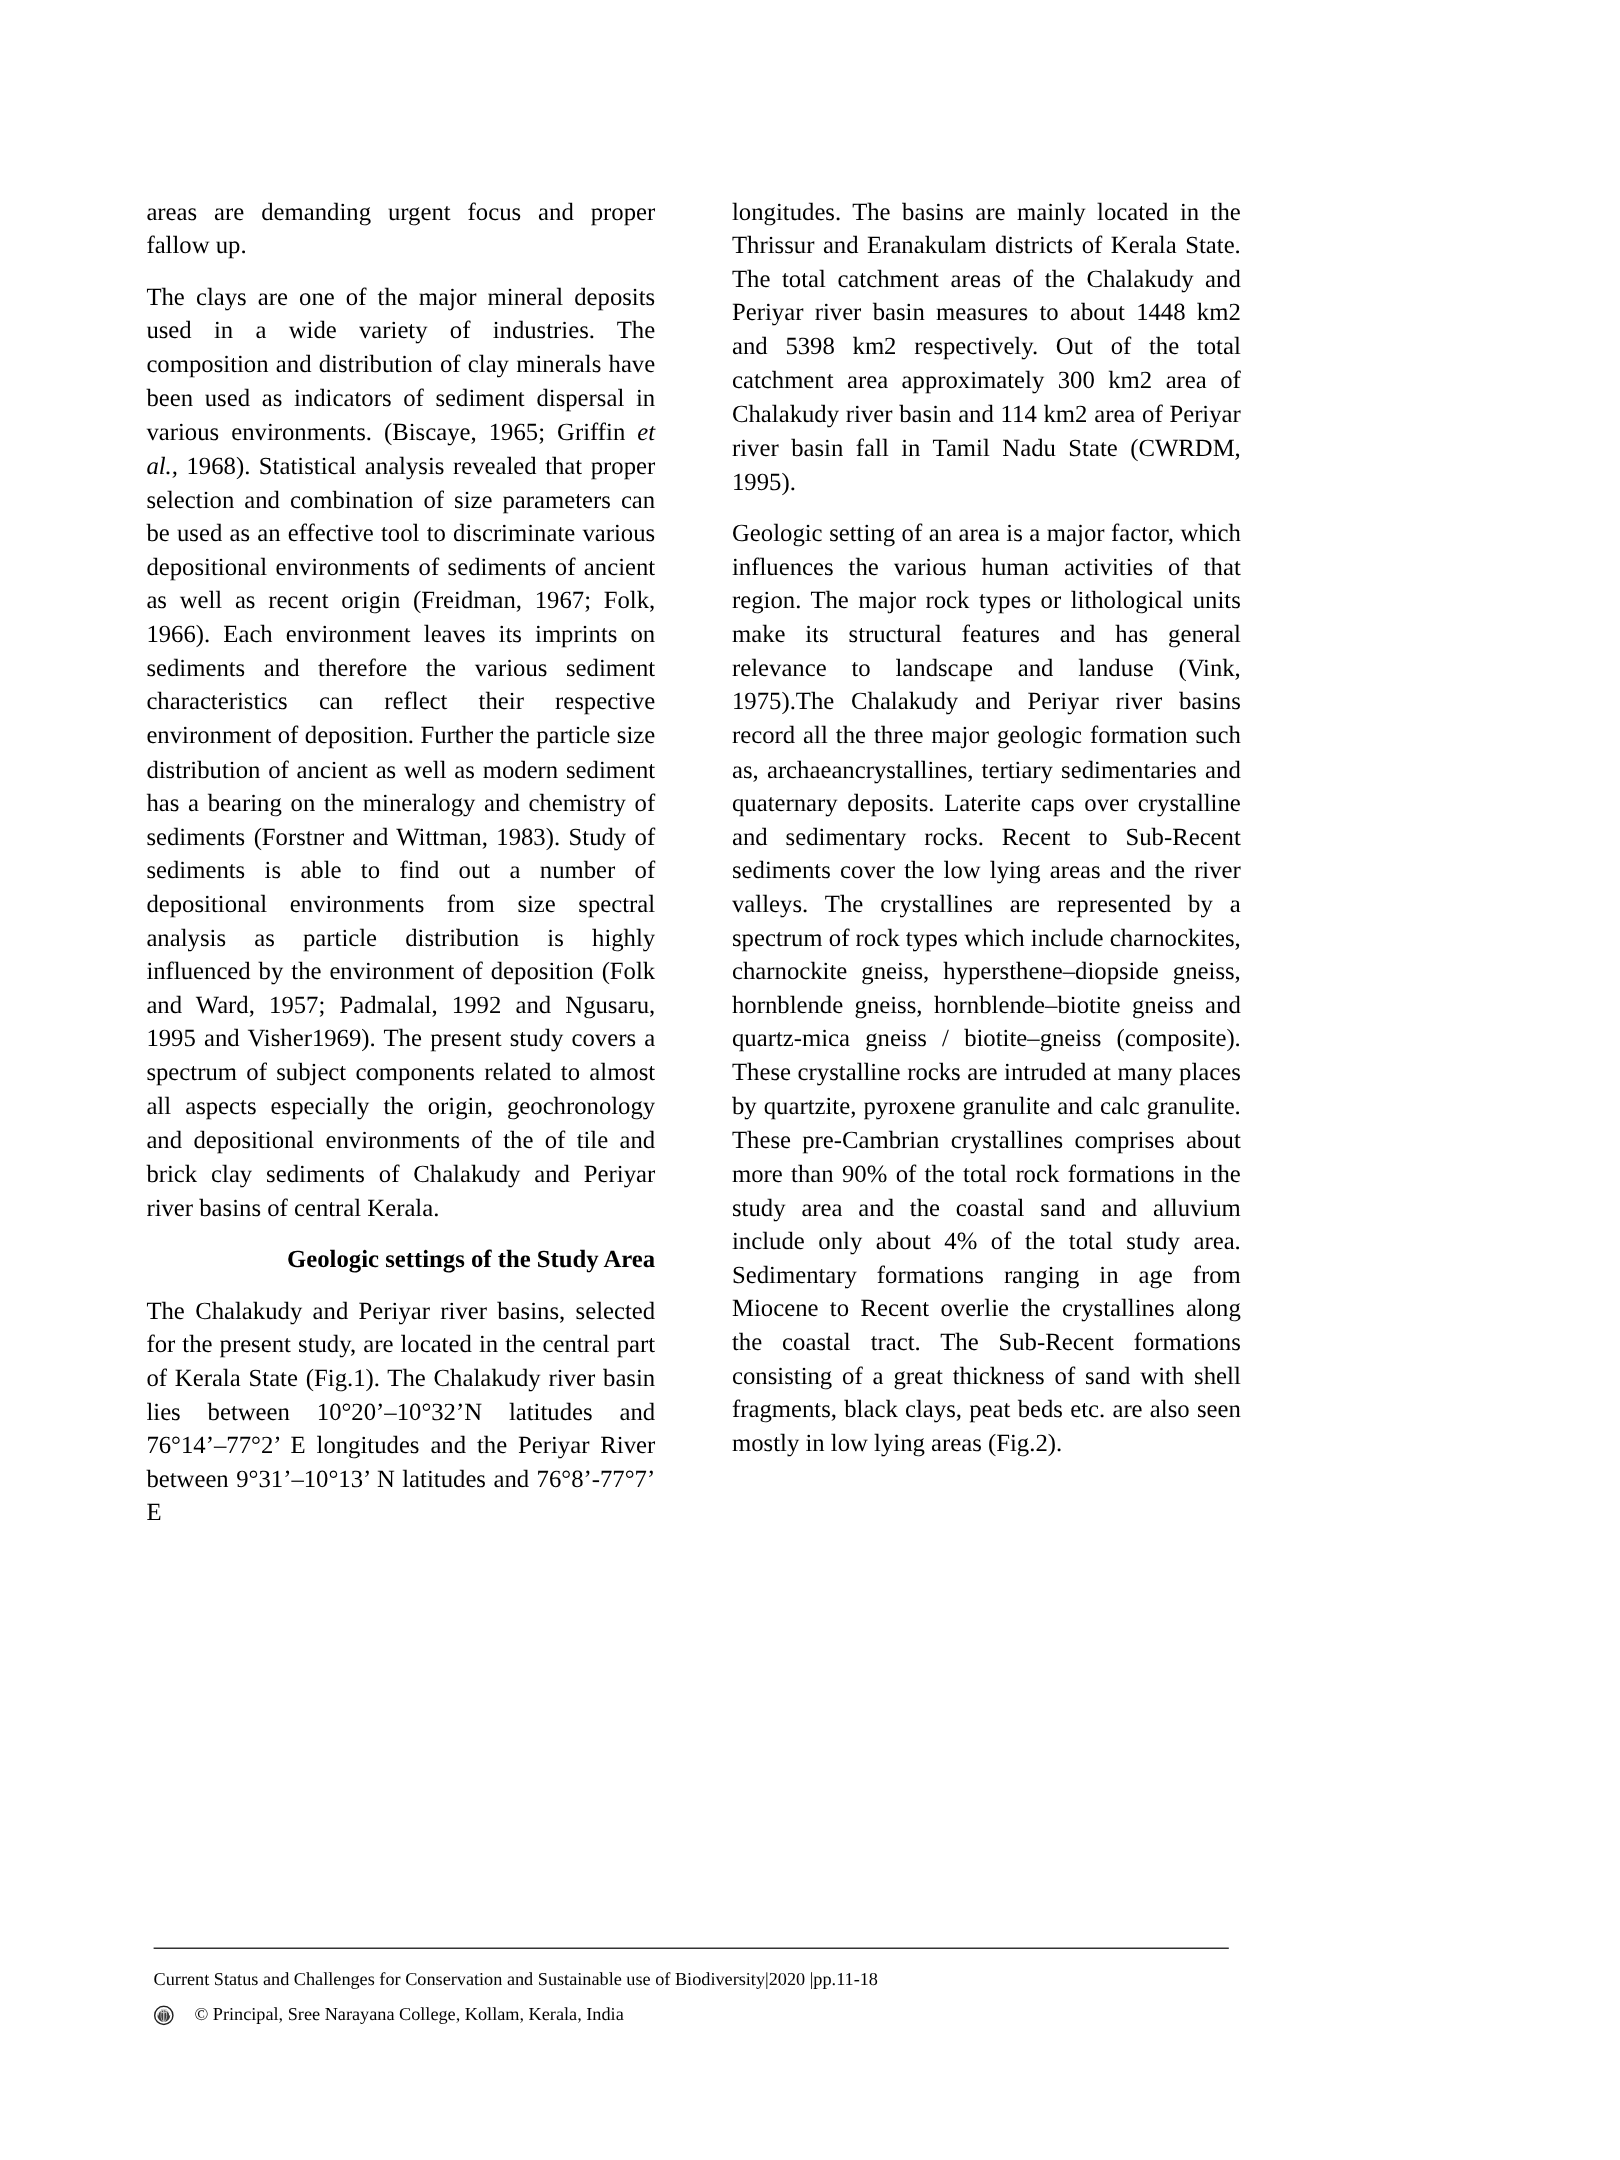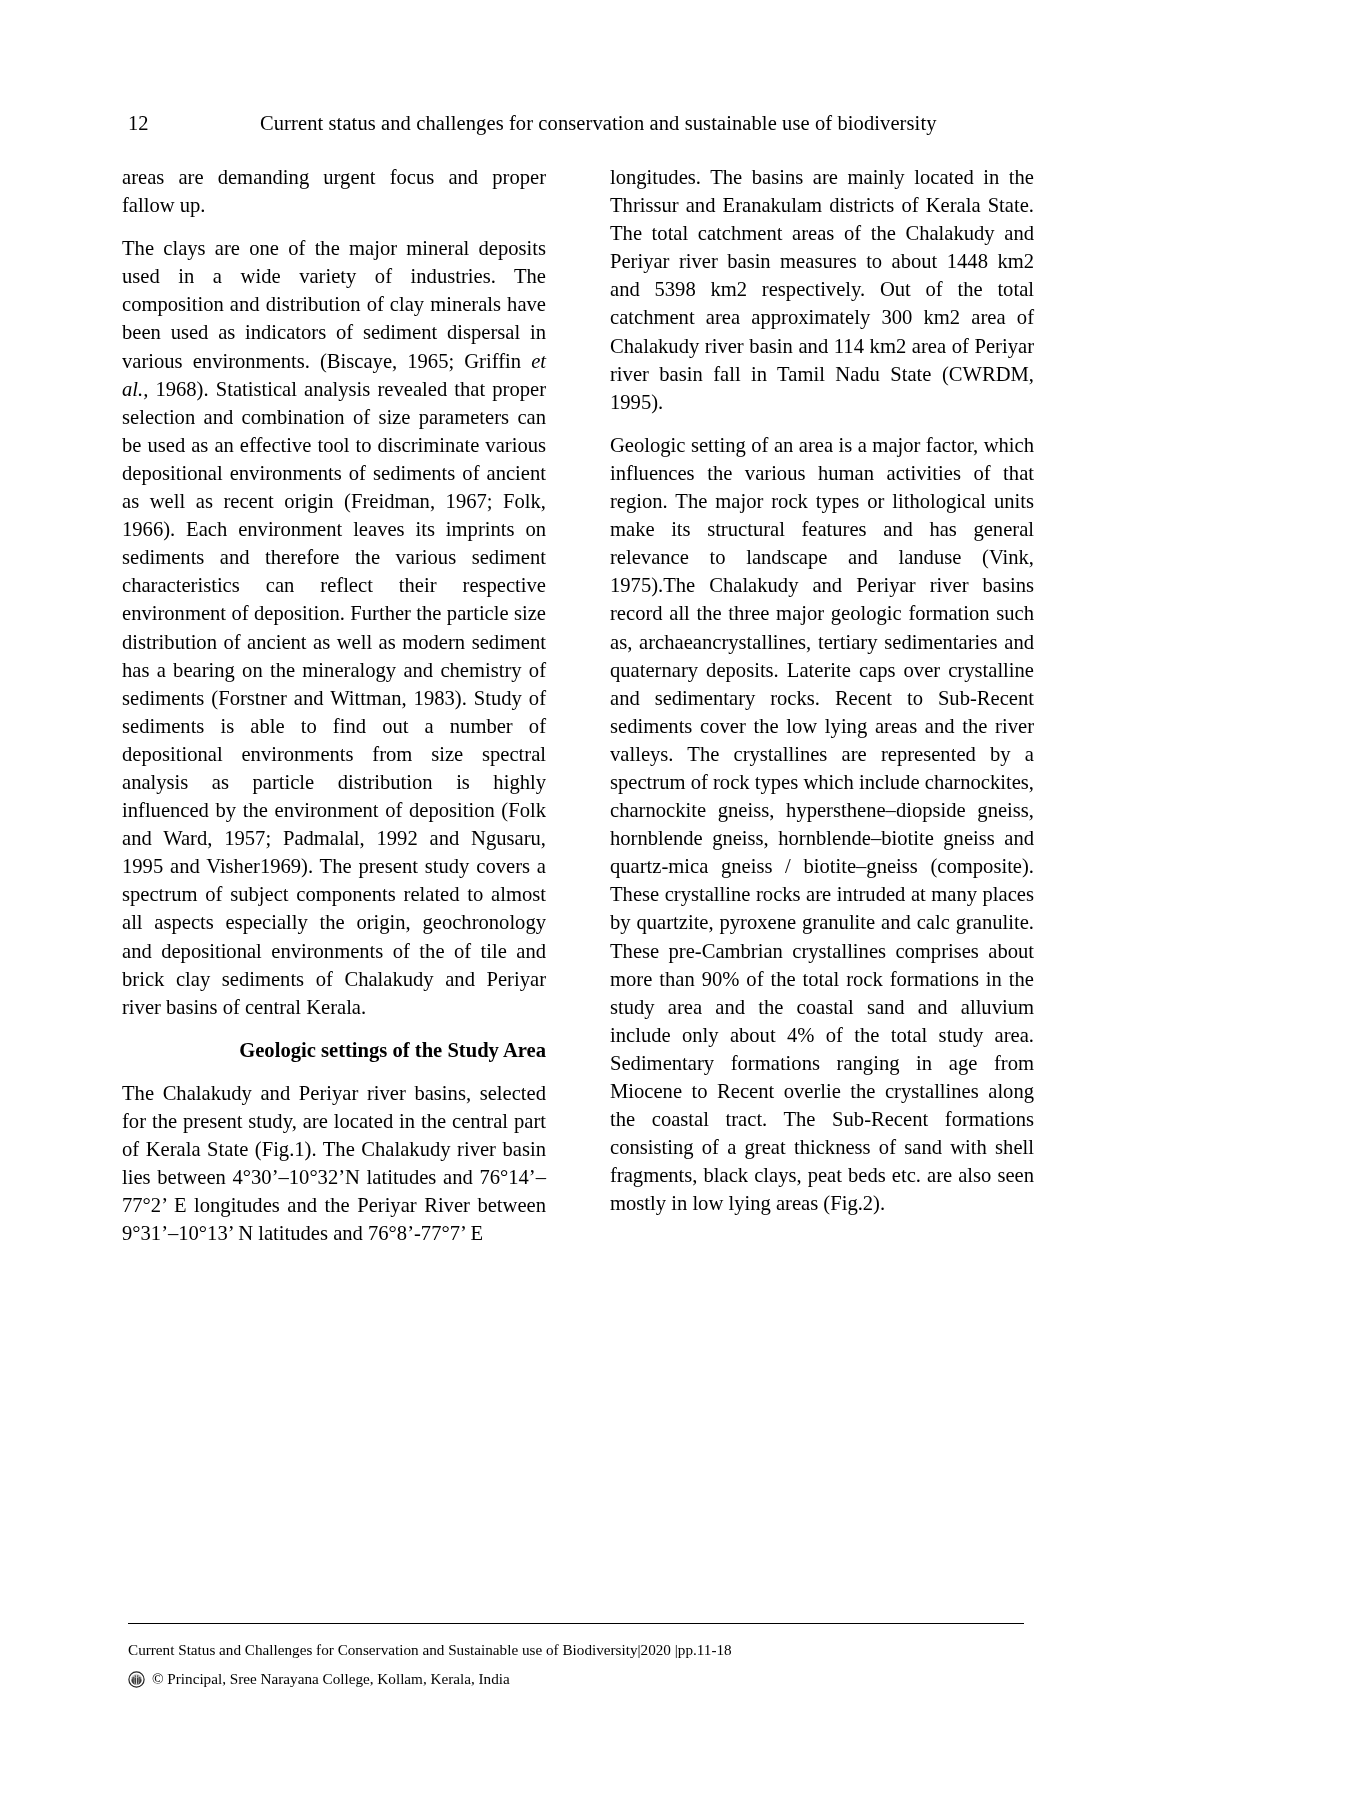--- a/index.html
+++ b/index.html
@@ -91,50 +91,46 @@
     font-size: 15.2px;
     line-height: 26px;
   }
   .footer-line1 {
     display: block;
     white-space: nowrap;
   }
   .footer-line2 {
     display: flex;
     align-items: center;
-    gap: 7px;
+    gap: 17px;
     margin-top: 3px;
     white-space: nowrap;
   }
   .emblem {
     display: inline-block;
     width: 17px;
     height: 17px;
     flex: 0 0 17px;
     position: relative;
   }
   .emblem svg { display: block; }
 </style>
 </head>
 <body>
 
 <div class="page">
 
-  <div class="running-head">
-    <span class="folio">12</span>
-    <span class="head-title">Current status and challenges for conservation and sustainable use of biodiversity</span>
-  </div>
 
   <div class="columns">
 
     <div class="col">
       <p class="para">areas are demanding urgent focus and proper fallow up.</p>
       <p class="para"><span>The clays are one of the major mineral deposits used in a wide variety of industries. The composition and distribution of clay minerals have been used as indicators of sediment dispersal in various environments. (Biscaye, 1965; Griffin </span><span class="it">et al.,</span><span> 1968). Statistical analysis revealed that proper selection and combination of size parameters can be used as an effective tool to discriminate various depositional environments of sediments of ancient as well as recent origin (Freidman, 1967; Folk, 1966). Each environment leaves its imprints on sediments and therefore the various sediment characteristics can reflect their respective environment of deposition. Further the particle size distribution of ancient as well as modern sediment has a bearing on the mineralogy and chemistry of sediments (Forstner and Wittman, 1983). Study of sediments is able to find out a number of depositional environments from size spectral analysis as particle distribution is highly influenced by the environment of deposition (Folk and Ward, 1957; Padmalal, 1992 and Ngusaru, 1995 and Visher1969). The present study covers a spectrum of subject components related to almost all aspects especially the origin, geochronology and depositional environments of the  of tile and brick clay  sediments of Chalakudy and Periyar river basins of central Kerala.</span></p>
       <h2 class="subhead">Geologic settings of the Study Area</h2>
-      <p class="para last">The Chalakudy and Periyar river basins, selected for the present study, are located in the central part of Kerala State (Fig.1). The Chalakudy river basin lies between 4°30’–10°32’N latitudes and 76°14’–77°2’ E longitudes and the Periyar River between 9°31’–10°13’ N latitudes and 76°8’-77°7’ E</p>
+      <p class="para last">The Chalakudy and Periyar river basins, selected for the present study, are located in the central part of Kerala State (Fig.1). The Chalakudy river basin lies between 10°20’–10°32’N latitudes and 76°14’–77°2’ E longitudes and the Periyar River between 9°31’–10°13’ N latitudes and 76°8’-77°7’ E</p>
     </div>
 
     <div class="col">
       <p class="para">longitudes. The basins are mainly located in the Thrissur and Eranakulam districts of Kerala State. The total catchment areas of the Chalakudy and Periyar river basin measures to about 1448 km2 and 5398 km2 respectively. Out of the total catchment area approximately 300 km2 area of Chalakudy river basin and 114 km2 area of Periyar river basin fall in Tamil Nadu State (CWRDM, 1995).</p>
       <p class="para last">Geologic setting of an area is a major factor, which influences the various human activities of that region. The major rock types or lithological units make its structural features and has general relevance to landscape and landuse (Vink, 1975).The Chalakudy and Periyar river basins record all the three major geologic formation such as, archaeancrystallines, tertiary sedimentaries and quaternary deposits. Laterite caps over crystalline and sedimentary rocks. Recent to Sub-Recent sediments cover the low lying areas and the river valleys. The crystallines are represented by a spectrum of rock types which include charnockites, charnockite gneiss, hypersthene–diopside gneiss, hornblende gneiss, hornblende–biotite gneiss and quartz-mica gneiss / biotite–gneiss (composite). These crystalline rocks are intruded at many places by quartzite, pyroxene granulite and calc granulite. These pre-Cambrian crystallines comprises about more than 90% of the total rock formations in the study area and the coastal sand and alluvium include only about 4% of the total study area. Sedimentary formations ranging in age from Miocene to Recent overlie the crystallines along the coastal tract. The Sub-Recent formations consisting of a great thickness of sand with shell fragments, black clays, peat beds etc. are also seen mostly in low lying areas (Fig.2).</p>
     </div>
 
   </div>
 
   <div class="footer-rule"></div>

